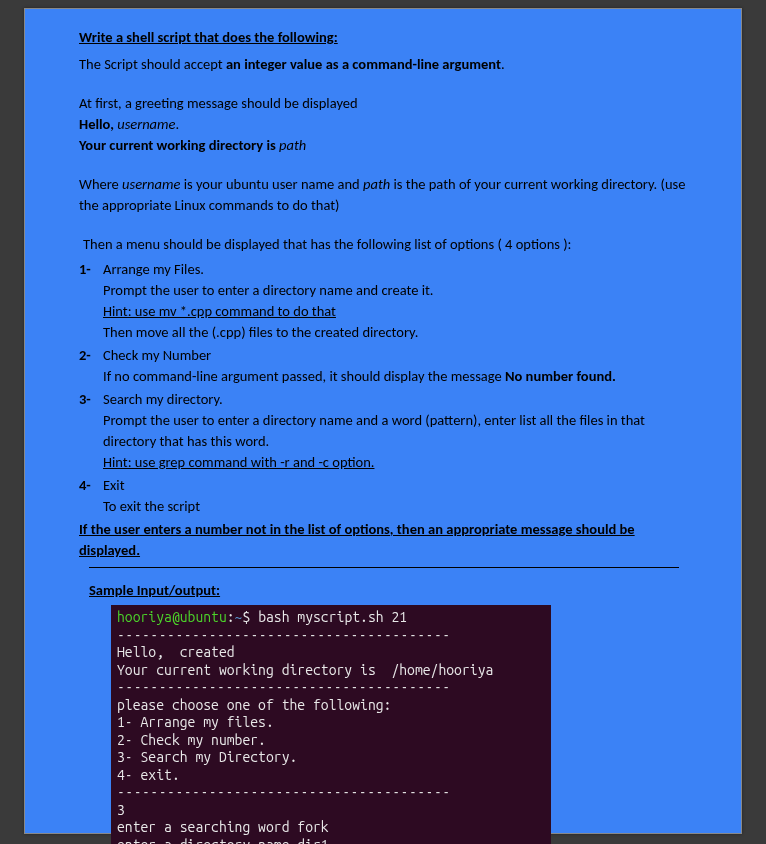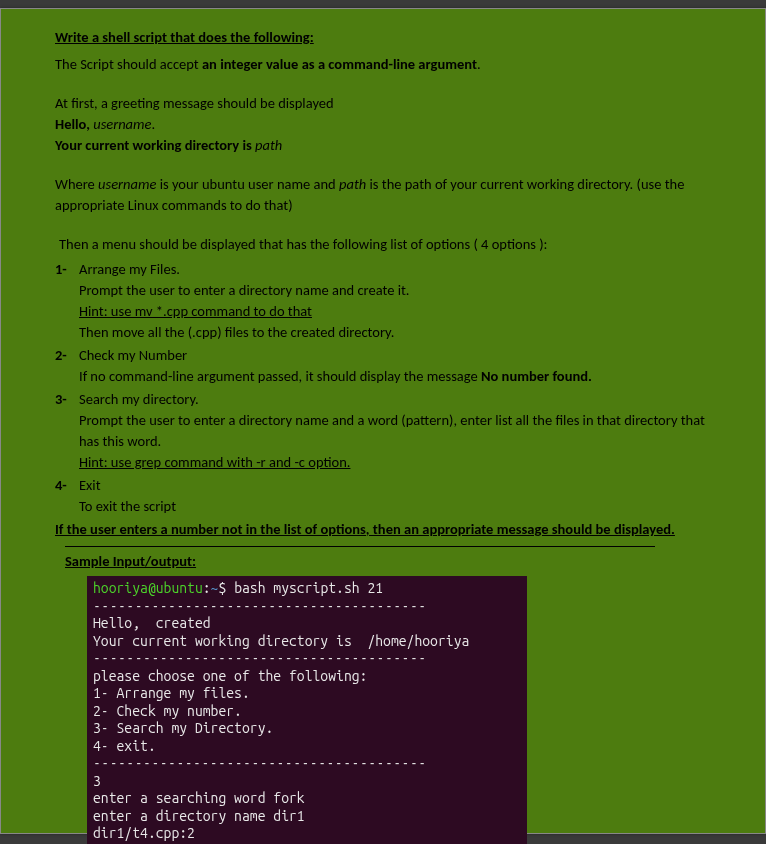--- a/index.html
+++ b/index.html
@@ -11,22 +11,22 @@
       background: #3a3a3a;
       font-family: Calibri, Arial, sans-serif;
       font-size: 14.5px;
       line-height: 1.45;
       color: #000;
       width: 766px;
       height: 844px;
       overflow: hidden;
     }
     .page {
-      background: #4d7c0f;
-      margin: 8px 0;
+      background: #3b82f6;
+      margin: 8px 24px;
       padding: 18px 54px 10px 54px;
       height: 826px;
       border: 1px solid #888;
       box-shadow: 0 0 3px rgba(0,0,0,0.4);
     }
     .title {
       font-weight: bold;
       text-decoration: underline;
     }
     .para {
@@ -65,21 +65,21 @@
       text-decoration: underline;
     }
     .warning {
       font-weight: bold;
       text-decoration: underline;
       margin-top: 2px;
     }
     .sample-wrap{
       border-top:1px solid #000;
       margin-top:6px;
-      padding-top:4px;
+      padding-top:12px;
       margin-left:10px;
       width: 590px;
     }
     .terminal {
       background: #2d0a22;
       color: #fff;
       font-family: "Ubuntu Mono", "Courier New", monospace;
       font-size: 14px;
       padding: 4px 6px;
       margin-left: 32px;

